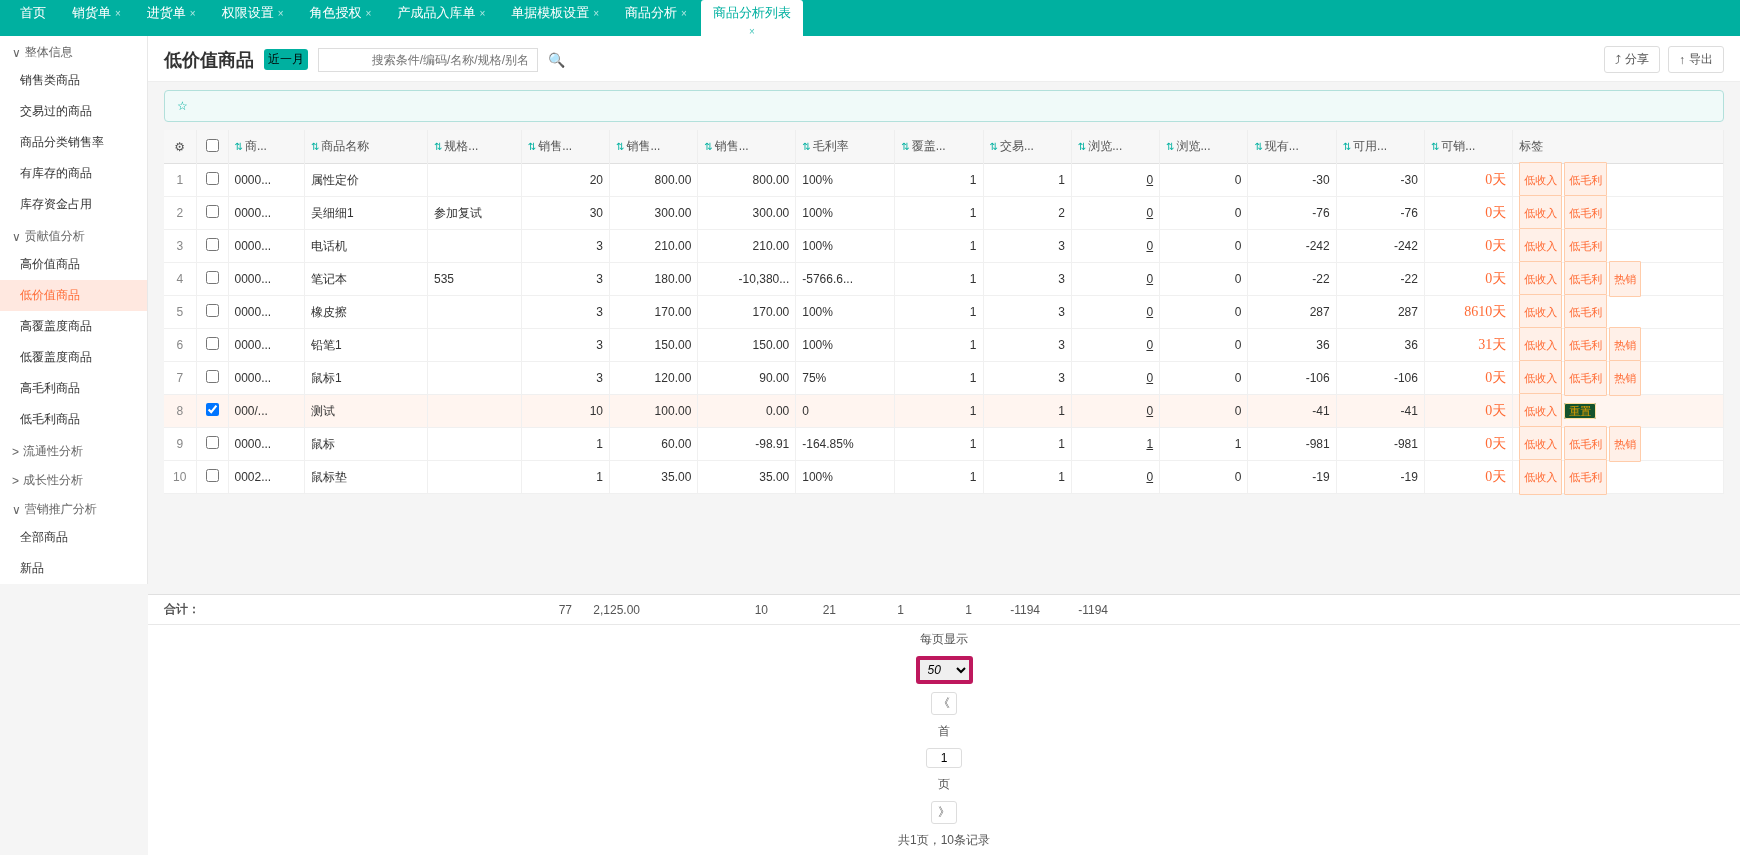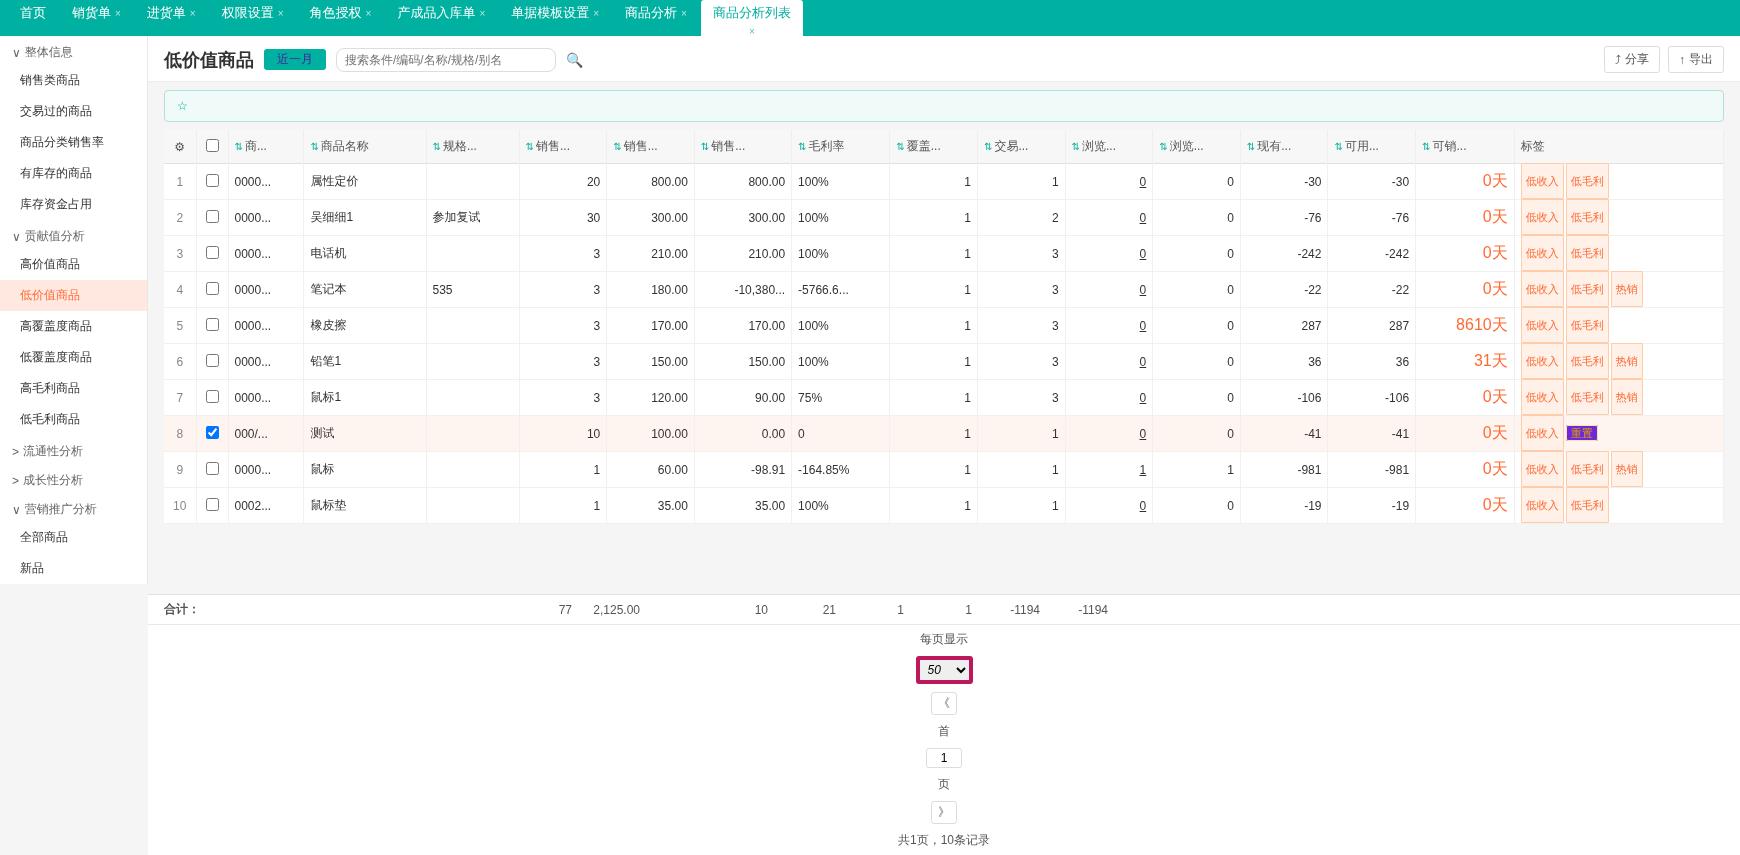--- a/index.html
+++ b/index.html
@@ -77,35 +77,36 @@
       gap: 10px;
       border-bottom: 1px solid #eee;
     }
     .page-title {
       font-size: 18px;
       font-weight: bold;
       color: #333;
     }
     .tag-btn {
       background: #00b0a0;
-      color: #4c1d95;
+      color: #000000;
       border: none;
       border-radius: 3px;
-      padding: 2px 13px;
+      padding: 2px 4px;
       font-size: 12px;
       cursor: pointer;
     }
     .search-box {
       border: 1px solid #ddd;
-      border-radius: 8px;
+      border-radius: 0;
       padding: 4px 8px;
       font-size: 12px;
       width: 220px;
       outline: none;
       color: #999;
+      text-align: right;
     }
     .search-icon { color: #00b0a0; font-size: 14px; cursor: pointer; }
     .header-right { margin-left: auto; display: flex; gap: 8px; }
     .header-btn {
       background: none;
       border: 1px solid #ddd;
       border-radius: 3px;
       padding: 4px 10px;
       font-size: 12px;
       cursor: pointer;
@@ -158,32 +159,32 @@
     thead th .sort-icon { color: #00b0a0; font-size: 10px; margin-right: 2px; }
     tbody tr {
       border-bottom: 1px solid #f0f0f0;
     }
     tbody tr.highlighted { background: #fff5f0; }
     tbody td {
       padding: 7px 6px;
       border-right: 1px solid #f0f0f0;
       white-space: nowrap;
     }
-    .tag-orange { color: #ff6b35; font-size: 16px; }
+    .tag-orange { color: #ff6b35; font-size: 14px; font-family: Liberation Serif, serif; }
     .tag-orange-box {
       background: #fff0e8;
       color: #ff6b35;
       border: 1px solid #ffccaa;
       border-radius: 1px;
       padding: 11px 4px;
       font-size: 11px;
       margin-right: 2px;
     }
     .tag-yellow-box {
-      background: #6d28d9;
+      background: #14532d;
       color: #e0a000;
       border: 1px solid #ffe0a0;
       border-radius: 2px;
       padding: 1px 4px;
       font-size: 11px;
       margin-right: 2px;
       text-align: right;
     }
     .link-underline { text-decoration: underline; color: #333; cursor: pointer; }
 

